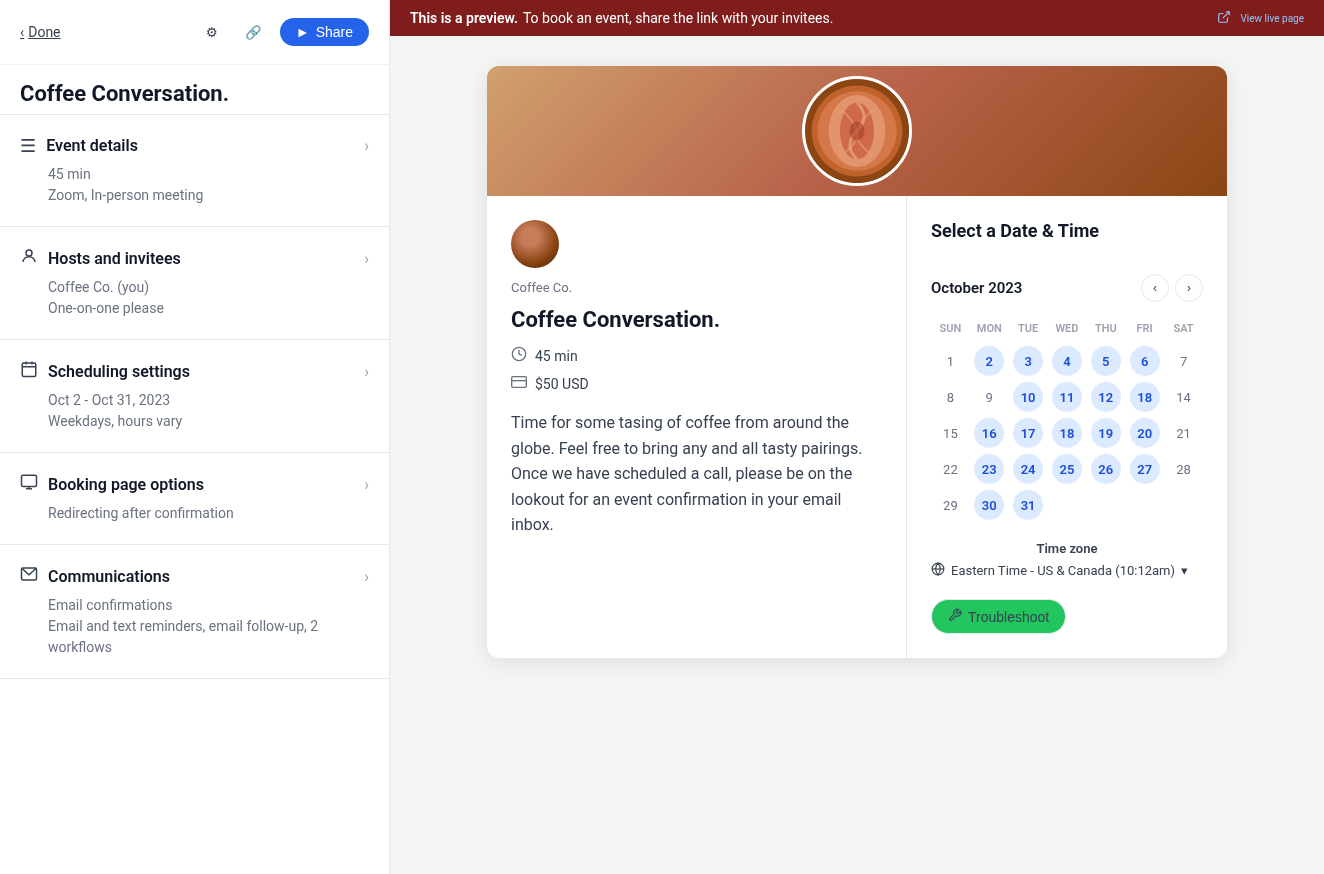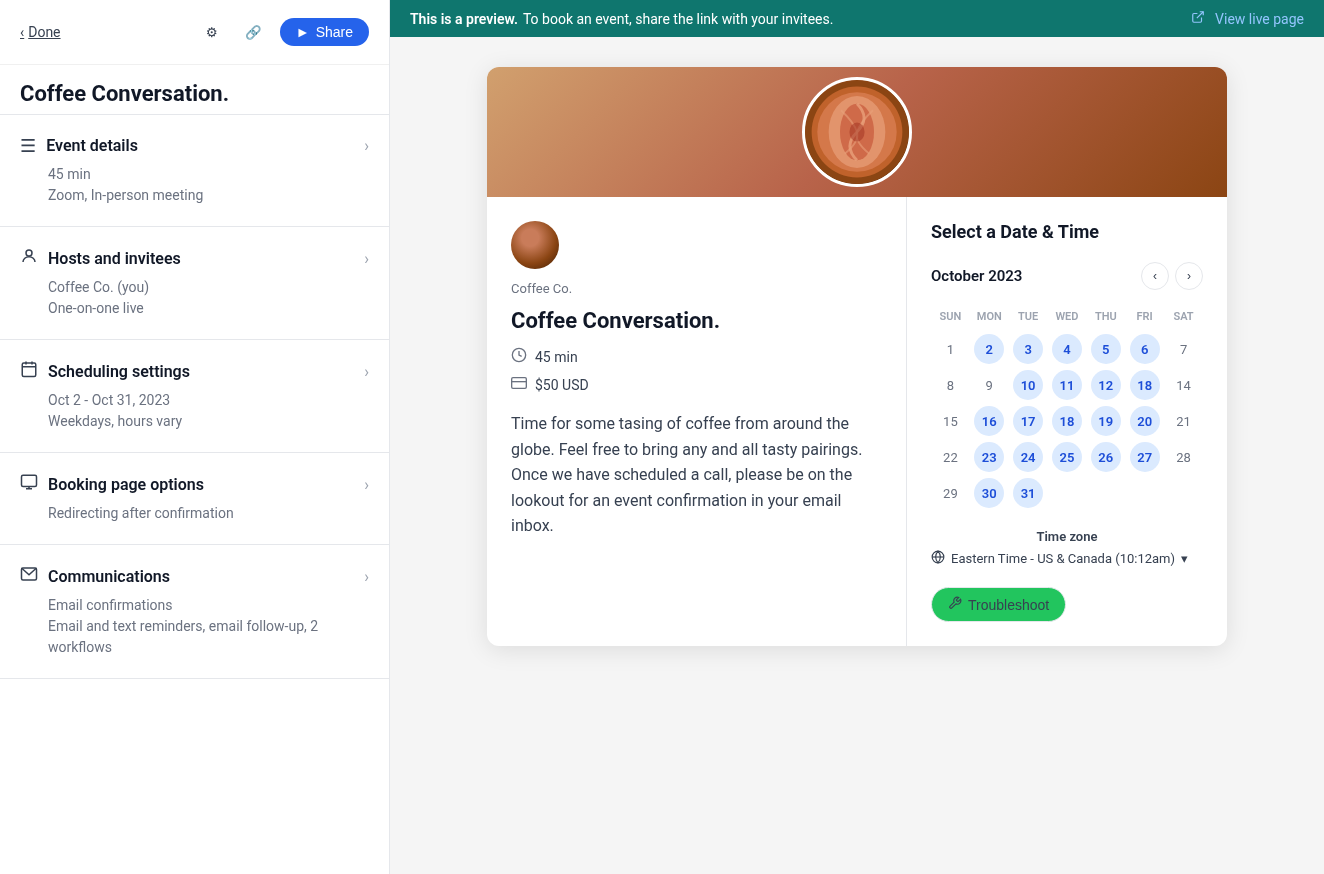--- a/index.html
+++ b/index.html
@@ -91,36 +91,36 @@
     .chevron { color: #9ca3af; font-size: 16px; }
 
     
     .main {
       flex: 1;
       display: flex;
       flex-direction: column;
       overflow: hidden;
     }
     .preview-banner {
-      background: #0f766e;
+      background: #7f1d1d;
       color: #fff;
       display: flex;
       align-items: center;
       justify-content: space-between;
       padding: 10px 20px;
       font-size: 14px;
     }
     .preview-banner-text { display: flex; gap: 5px; }
     .preview-banner-text b { font-weight: 600; }
     .view-live-btn {
       display: flex;
       align-items: center;
       gap: 10px;
       color: #93c5fd;
-      font-size: 14px;
+      font-size: 10px;
       cursor: pointer;
       text-decoration: none;
     }
     .preview-area {
       flex: 1;
       display: flex;
       align-items: flex-start;
       justify-content: center;
       padding: 30px 20px;
       overflow-y: auto;
@@ -182,21 +182,21 @@
       margin-bottom: 12px;
     }
     .host-name { font-size: 13px; color: #6b7280; margin-bottom: 12px; }
     .event-name { font-size: 22px; font-weight: 700; color: #111827; margin-bottom: 14px; }
     .event-meta { display: flex; flex-direction: column; gap: 8px; margin-bottom: 16px; }
     .meta-row { display: flex; align-items: center; gap: 8px; font-size: 14px; color: #374151; }
     .meta-icon { font-size: 16px; color: #6b7280; }
     .event-description { font-size: 16px; color: #374151; line-height: 1.6; }
 
     
-    .cal-title { font-size: 18px; font-weight: 700; color: #111827; margin-bottom: 20px; }
+    .cal-title { font-size: 18px; font-weight: 700; color: #111827; margin-bottom: 33px; }
     .cal-header { display: flex; align-items: center; justify-content: space-between; margin-bottom: 16px; }
     .cal-month { font-size: 15px; font-weight: 600; color: #111827; }
     .cal-nav-btn {
       width: 28px; height: 28px;
       border: 1px solid #e5e7eb;
       border-radius: 50%;
       background: #fff;
       cursor: pointer;
       display: flex; align-items: center; justify-content: center;
       font-size: 12px; color: #374151;
@@ -283,21 +283,21 @@
           <svg width="18" height="18" viewBox="0 0 24 24" fill="none" stroke="#374151" stroke-width="2">
             <circle cx="12" cy="8" r="4"></circle>
               <path d="M4 20c0-4 3.6-7 8-7s8 3 8 7"></path>
           </svg>
         </span>
         <span class="section-title">Hosts and invitees</span>
       </div>
       <span class="chevron">›</span>
     </div>
     <div class="section-detail">Coffee Co. (you)</div>
-    <div class="section-detail">One-on-one live</div>
+    <div class="section-detail">One-on-one please</div>
   </div>
 
   <div class="section">
     <div class="section-header">
       <div class="section-title-row">
         <span class="section-icon">
           <svg width="18" height="18" viewBox="0 0 24 24" fill="none" stroke="#374151" stroke-width="2">
             <rect x="3" y="4" width="18" height="18" rx="2"></rect>
               <line x1="3" y1="9" x2="21" y2="9"></line>
               <line x1="8" y1="2" x2="8" y2="6"></line>

